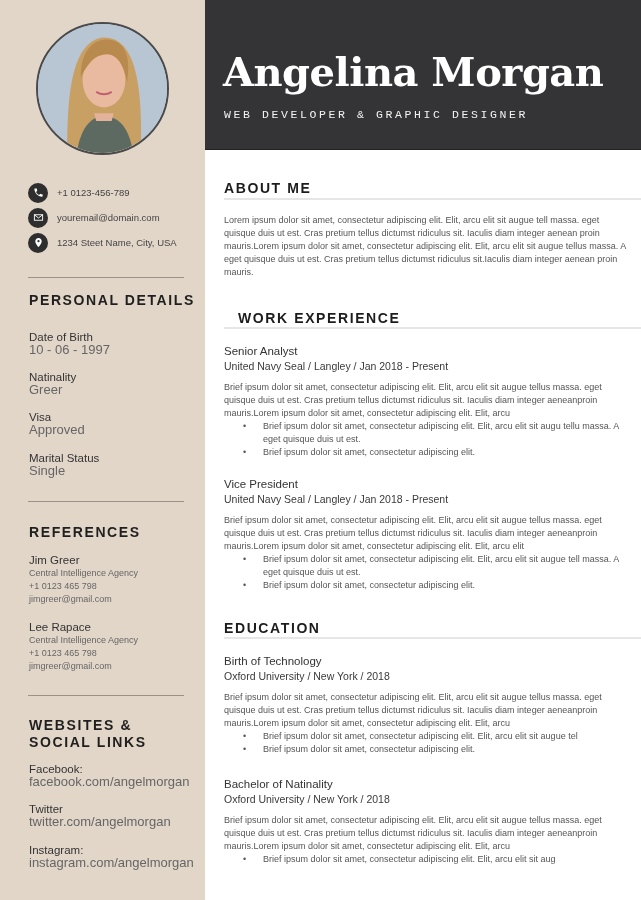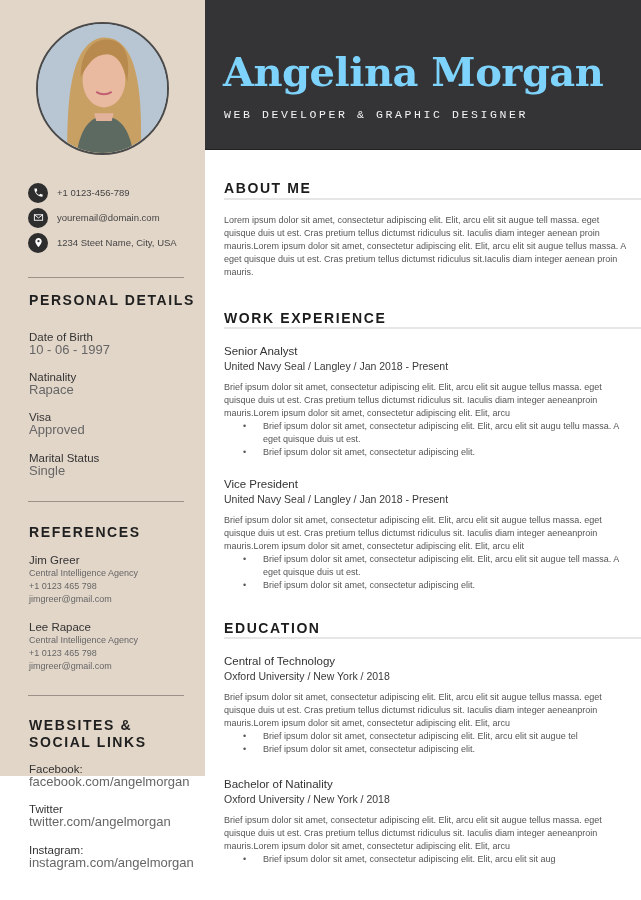--- a/index.html
+++ b/index.html
@@ -1,28 +1,28 @@
 <!DOCTYPE html>
 <html><head>
 <meta charset="utf-8">
 <style>
   * { box-sizing: border-box; margin: 0; padding: 0; }
   html, body { width: 641px; height: 900px; overflow: hidden; background: #ffffff; }
   body { position: relative; font-family: "Liberation Sans", "DejaVu Sans", sans-serif; color: #333; }
 
-  .sidebar { position: absolute; left: 0; top: 0; width: 205px; height: 776px; background: #e2d6c9; }
+  .sidebar { position: absolute; left: 0; top: 0; width: 205px; height: 900px; background: #e2d6c9; }
   .header { position: absolute; left: 205px; top: 0; width: 436px; height: 150px; background: #343436; border-bottom: 1px solid #222; }
   .main { position: absolute; left: 205px; top: 150px; width: 436px; height: 750px; background: #fff; }
 
   .photo { position: absolute; left: 36px; top: 22px; width: 133px; height: 133px; border-radius: 50%;
     border: 2px solid #4a4a4a; overflow: hidden; background: #b9c6d3; }
   .photo svg { width: 100%; height: 100%; display: block; }
 
   .name { position: absolute; left: 18px; top: 48px; font-family: "DejaVu Serif", "Liberation Serif", serif;
-    font-weight: bold; font-size: 40px; color: #7dd3fc; letter-spacing: -0.5px; white-space: nowrap; }
+    font-weight: bold; font-size: 40px; color: #ffffff; letter-spacing: -0.5px; white-space: nowrap; }
   .title { position: absolute; left: 19px; top: 108px; font-size: 11.5px; color: #f2f2f2; letter-spacing: 2.6px; white-space: nowrap; font-family: Liberation Mono, monospace; }
 
   .contact { position: absolute; left: 28px; top: 180px; }
   .contact-row { display: flex; align-items: center; height: 25px; }
   .c-icon { width: 20px; height: 20px; border-radius: 50%; background: #2e2e2e; display: flex; align-items: center; justify-content: center; margin-right: 9px; flex: none; }
   .c-icon svg { width: 11px; height: 11px; }
   .c-text { font-size: 9.5px; color: #444; white-space: nowrap; }
 
   .divider { position: absolute; left: 28px; width: 156px; height: 1px; background: #9c9088; }
 
@@ -87,21 +87,21 @@
 
   <div class="divider" style="top:277px;"></div>
 
   <h2 class="side-h" style="top:292px;">PERSONAL DETAILS</h2>
   <div class="side-block" style="top:330px;">
     <div class="s-label">Date of Birth</div>
     <div class="s-value">10 - 06 - 1997</div>
   </div>
   <div class="side-block" style="top:370px;">
     <div class="s-label">Natinality</div>
-    <div class="s-value">Rapace</div>
+    <div class="s-value">Greer</div>
   </div>
   <div class="side-block" style="top:410px;">
     <div class="s-label">Visa</div>
     <div class="s-value">Approved</div>
   </div>
   <div class="side-block" style="top:451px;">
     <div class="s-label">Marital Status</div>
     <div class="s-value">Single</div>
   </div>
 
@@ -145,21 +145,21 @@
   <h1 class="name">Angelina Morgan</h1>
   <div class="title">WEB DEVELOPER &amp; GRAPHIC DESIGNER</div>
 </header>
 
 <main class="main">
 
   <h2 class="sec-h" style="top:30px;">ABOUT ME</h2>
   <div class="sec-rule" style="top:48px;"></div>
   <p class="para" style="top:64px;">Lorem ipsum dolor sit amet, consectetur adipiscing elit. Elit, arcu elit sit augue tell massa. eget quisque duis ut est. Cras pretium tellus dictumst ridiculus sit. Iaculis diam integer aenean proin mauris.Lorem ipsum dolor sit amet, consectetur adipiscing elit. Elit, arcu elit sit augue tellus massa. A eget quisque duis ut est. Cras pretium tellus dictumst ridiculus sit.Iaculis diam integer aenean proin mauris.</p>
 
-  <h2 class="sec-h" style="top:160px;">WORK EXPERIENCE</h2>
+  <h2 class="sec-h" style="top:160px;margin-left:14px;">WORK EXPERIENCE</h2>
   <div class="sec-rule" style="top:177px;"></div>
 
   <div class="job-title" style="top:195px;">Senior Analyst</div>
   <div class="job-sub" style="top:210px;">United Navy Seal / Langley / Jan 2018 - Present</div>
   <p class="para" style="top:231px;">Brief ipsum dolor sit amet, consectetur adipiscing elit. Elit, arcu elit sit augue tellus massa. eget quisque duis ut est. Cras pretium tellus dictumst ridiculus sit. Iaculis diam integer aeneanproin mauris.Lorem ipsum dolor sit amet, consectetur adipiscing elit. Elit, arcu</p>
   <ul class="bullets" style="top:270px;">
     <li>Brief ipsum dolor sit amet, consectetur adipiscing elit. Elit, arcu elit sit augu tellu massa. A eget quisque duis ut est.</li>
     <li>Brief ipsum dolor sit amet, consectetur adipiscing elit.</li>
   </ul>
 
@@ -167,21 +167,21 @@
   <div class="job-sub" style="top:343px;">United Navy Seal / Langley / Jan 2018 - Present</div>
   <p class="para" style="top:364px;">Brief ipsum dolor sit amet, consectetur adipiscing elit. Elit, arcu elit sit augue tellus massa. eget quisque duis ut est. Cras pretium tellus dictumst ridiculus sit. Iaculis diam integer aeneanproin mauris.Lorem ipsum dolor sit amet, consectetur adipiscing elit. Elit, arcu elit</p>
   <ul class="bullets" style="top:403px;">
     <li>Brief ipsum dolor sit amet, consectetur adipiscing elit. Elit, arcu elit sit augue tell massa. A eget quisque duis ut est.</li>
     <li>Brief ipsum dolor sit amet, consectetur adipiscing elit.</li>
   </ul>
 
   <h2 class="sec-h" style="top:470px;">EDUCATION</h2>
   <div class="sec-rule" style="top:487px;"></div>
 
-  <div class="job-title" style="top:505px;">Central of Technology</div>
+  <div class="job-title" style="top:505px;">Birth of Technology</div>
   <div class="job-sub" style="top:520px;">Oxford University / New York / 2018</div>
   <p class="para" style="top:541px;">Brief ipsum dolor sit amet, consectetur adipiscing elit. Elit, arcu elit sit augue tellus massa. eget quisque duis ut est. Cras pretium tellus dictumst ridiculus sit. Iaculis diam integer aeneanproin mauris.Lorem ipsum dolor sit amet, consectetur adipiscing elit. Elit, arcu</p>
   <ul class="bullets" style="top:580px;">
     <li>Brief ipsum dolor sit amet, consectetur adipiscing elit. Elit, arcu elit sit augue tel</li>
     <li>Brief ipsum dolor sit amet, consectetur adipiscing elit.</li>
   </ul>
 
   <div class="job-title" style="top:628px;">Bachelor of Natinality</div>
   <div class="job-sub" style="top:643px;">Oxford University / New York / 2018</div>
   <p class="para" style="top:664px;">Brief ipsum dolor sit amet, consectetur adipiscing elit. Elit, arcu elit sit augue tellus massa. eget quisque duis ut est. Cras pretium tellus dictumst ridiculus sit. Iaculis diam integer aeneanproin mauris.Lorem ipsum dolor sit amet, consectetur adipiscing elit. Elit, arcu</p>

